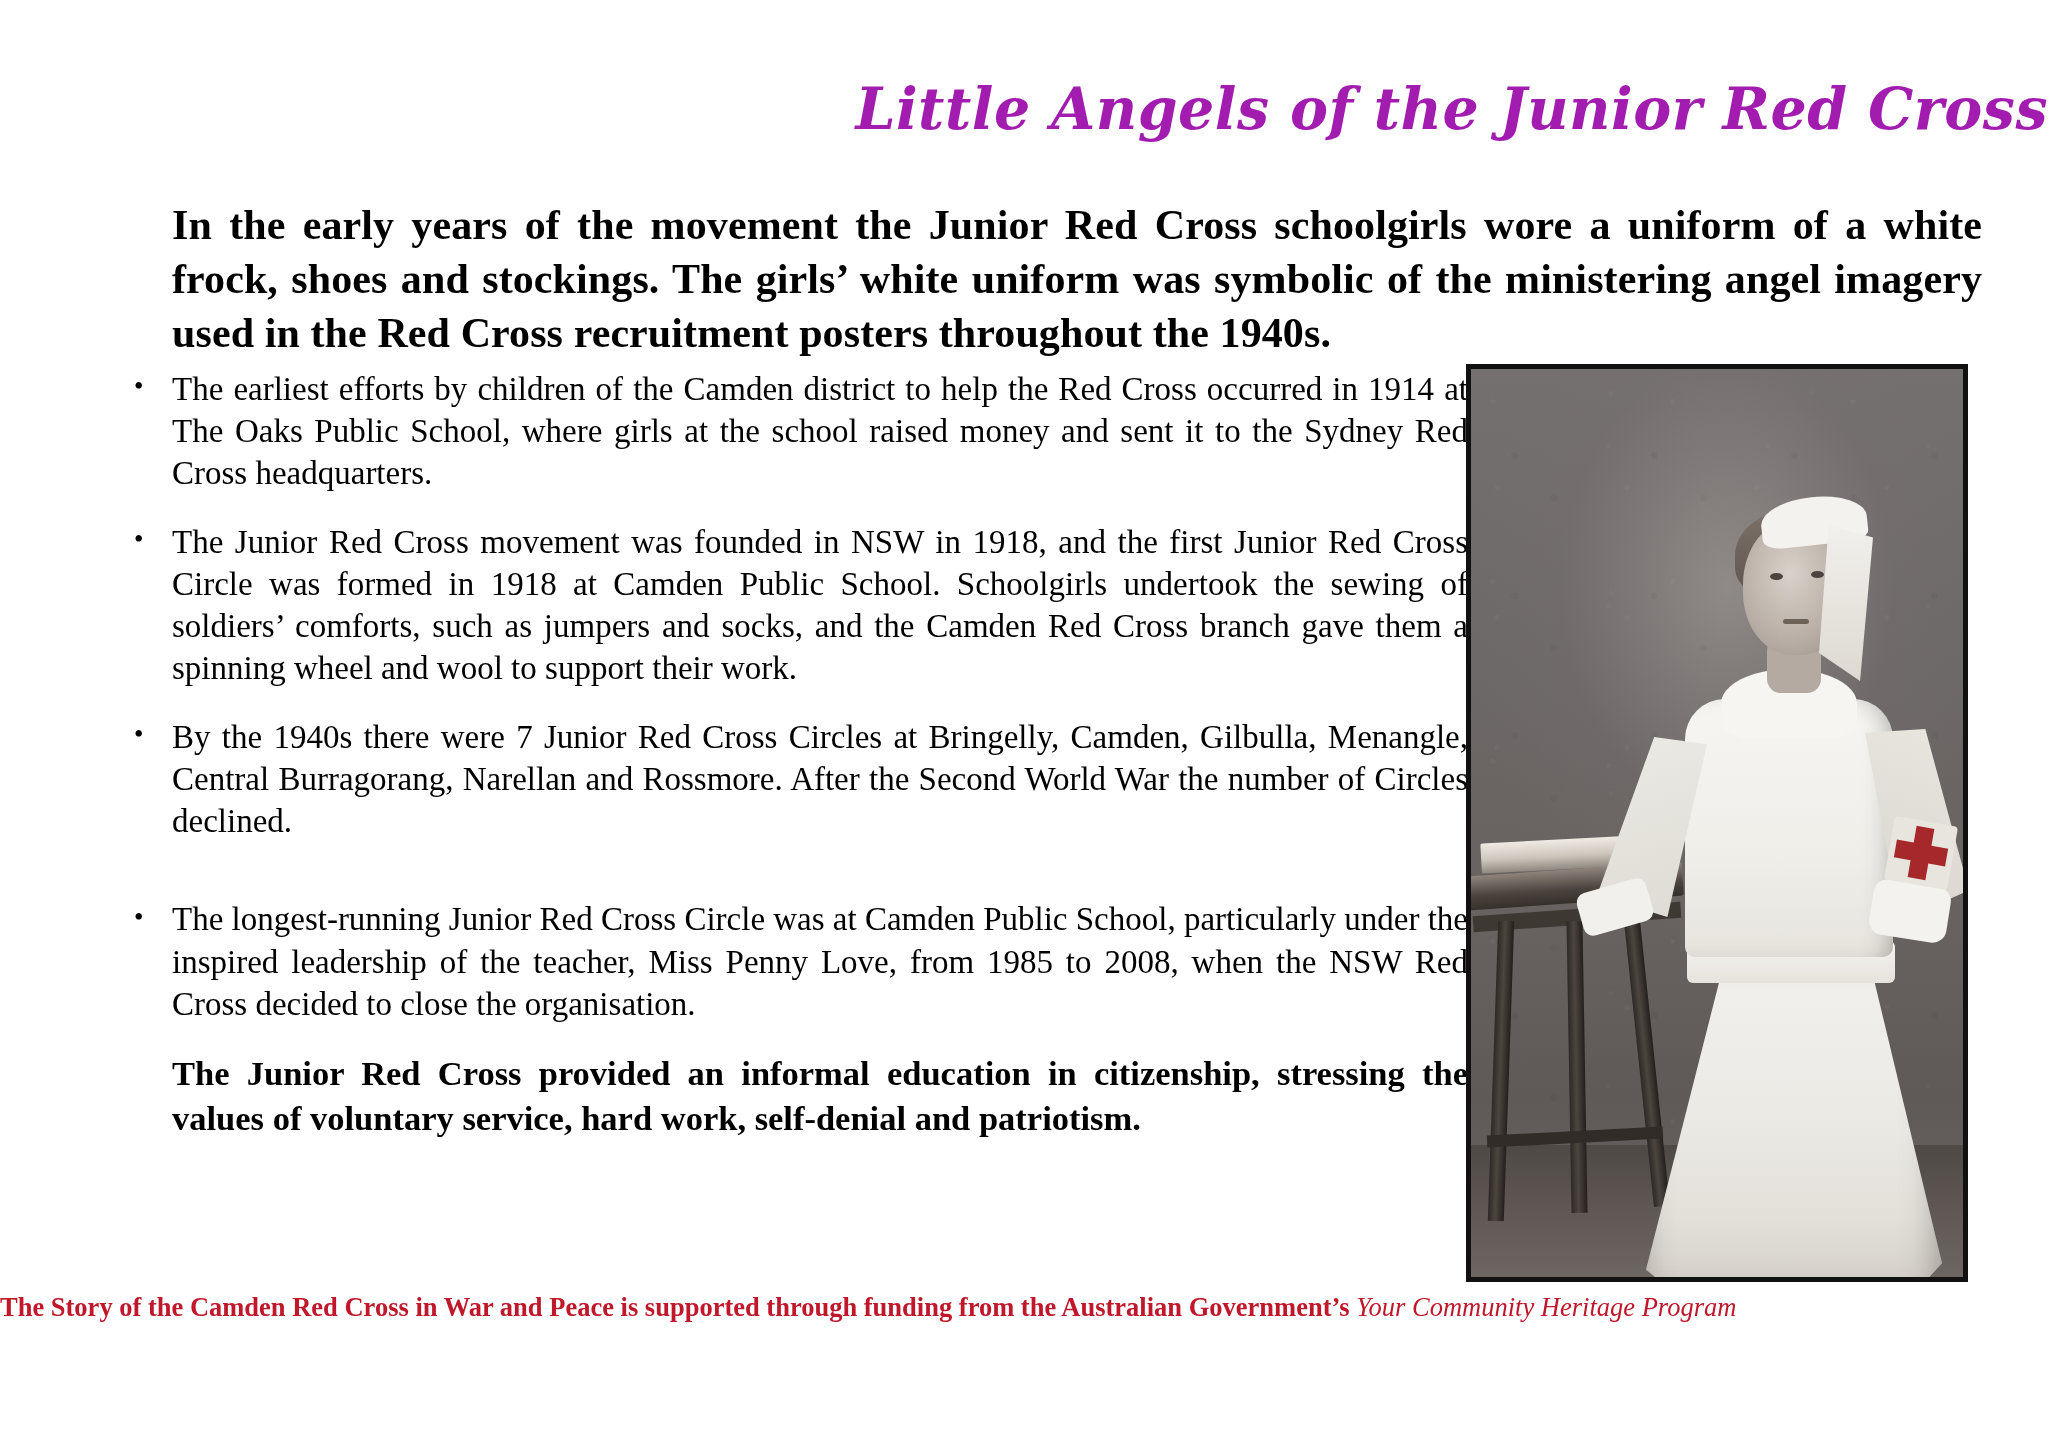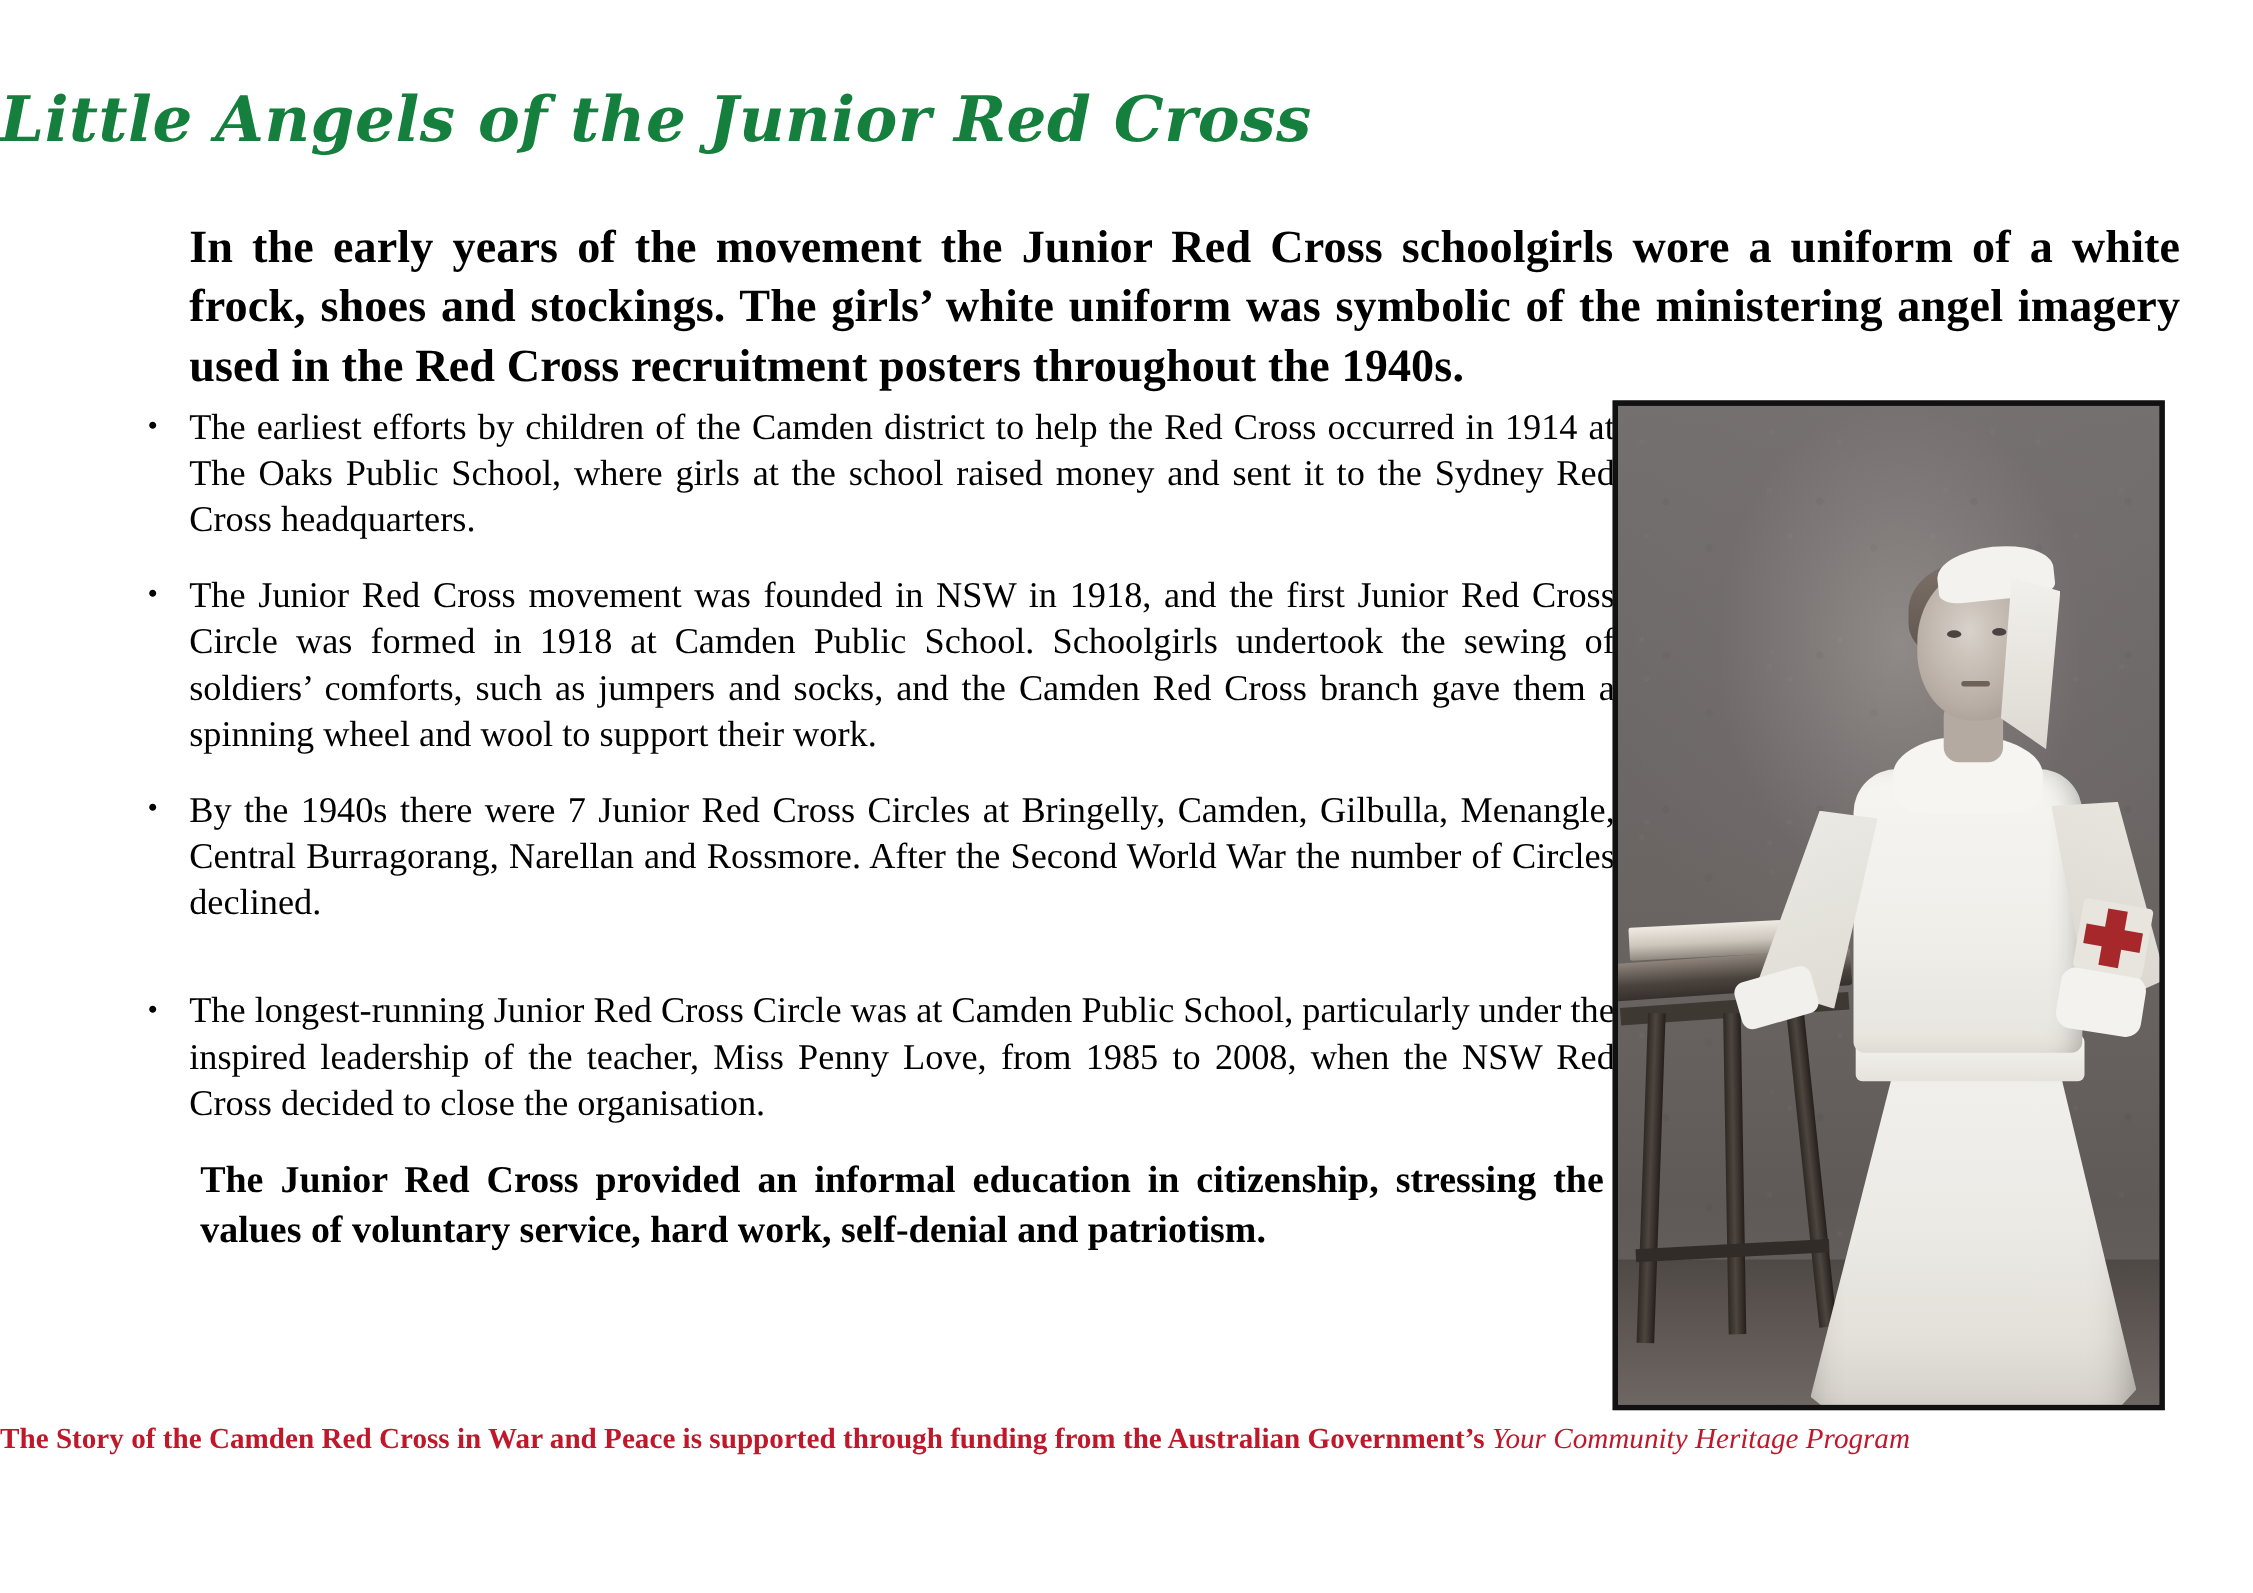--- a/index.html
+++ b/index.html
@@ -22,22 +22,22 @@
     height: 1448px;
     background: #ffffff;
   }
 
   
   .title {
     position: absolute;
     left: 0;
     top: 78px;
     width: 2048px;
-    text-align: left;
-    color: #15803d;
+    text-align: right;
+    color: #a21caf;
     font-family: "DejaVu Serif", "Liberation Serif", serif;
     font-style: italic;
     font-weight: bold;
     font-size: 57px;
     letter-spacing: 0.5px;
     line-height: 1.1;
     white-space: nowrap;
   }
 
   
@@ -88,21 +88,21 @@
 
   .closing {
     margin-top: 14px;
     padding-left: 44px;
     font-weight: bold;
     font-size: 34.5px;
     line-height: 1.30;
     text-align: justify;
     text-justify: inter-word;
   }
-  .closing p { margin: 10px; }
+  .closing p { margin: 0; }
 
   
   .photo-frame {
     position: absolute;
     left: 1466px;
     top: 364px;
     width: 502px;
     height: 918px;
     border: 5px solid #111111;
     box-sizing: border-box;

